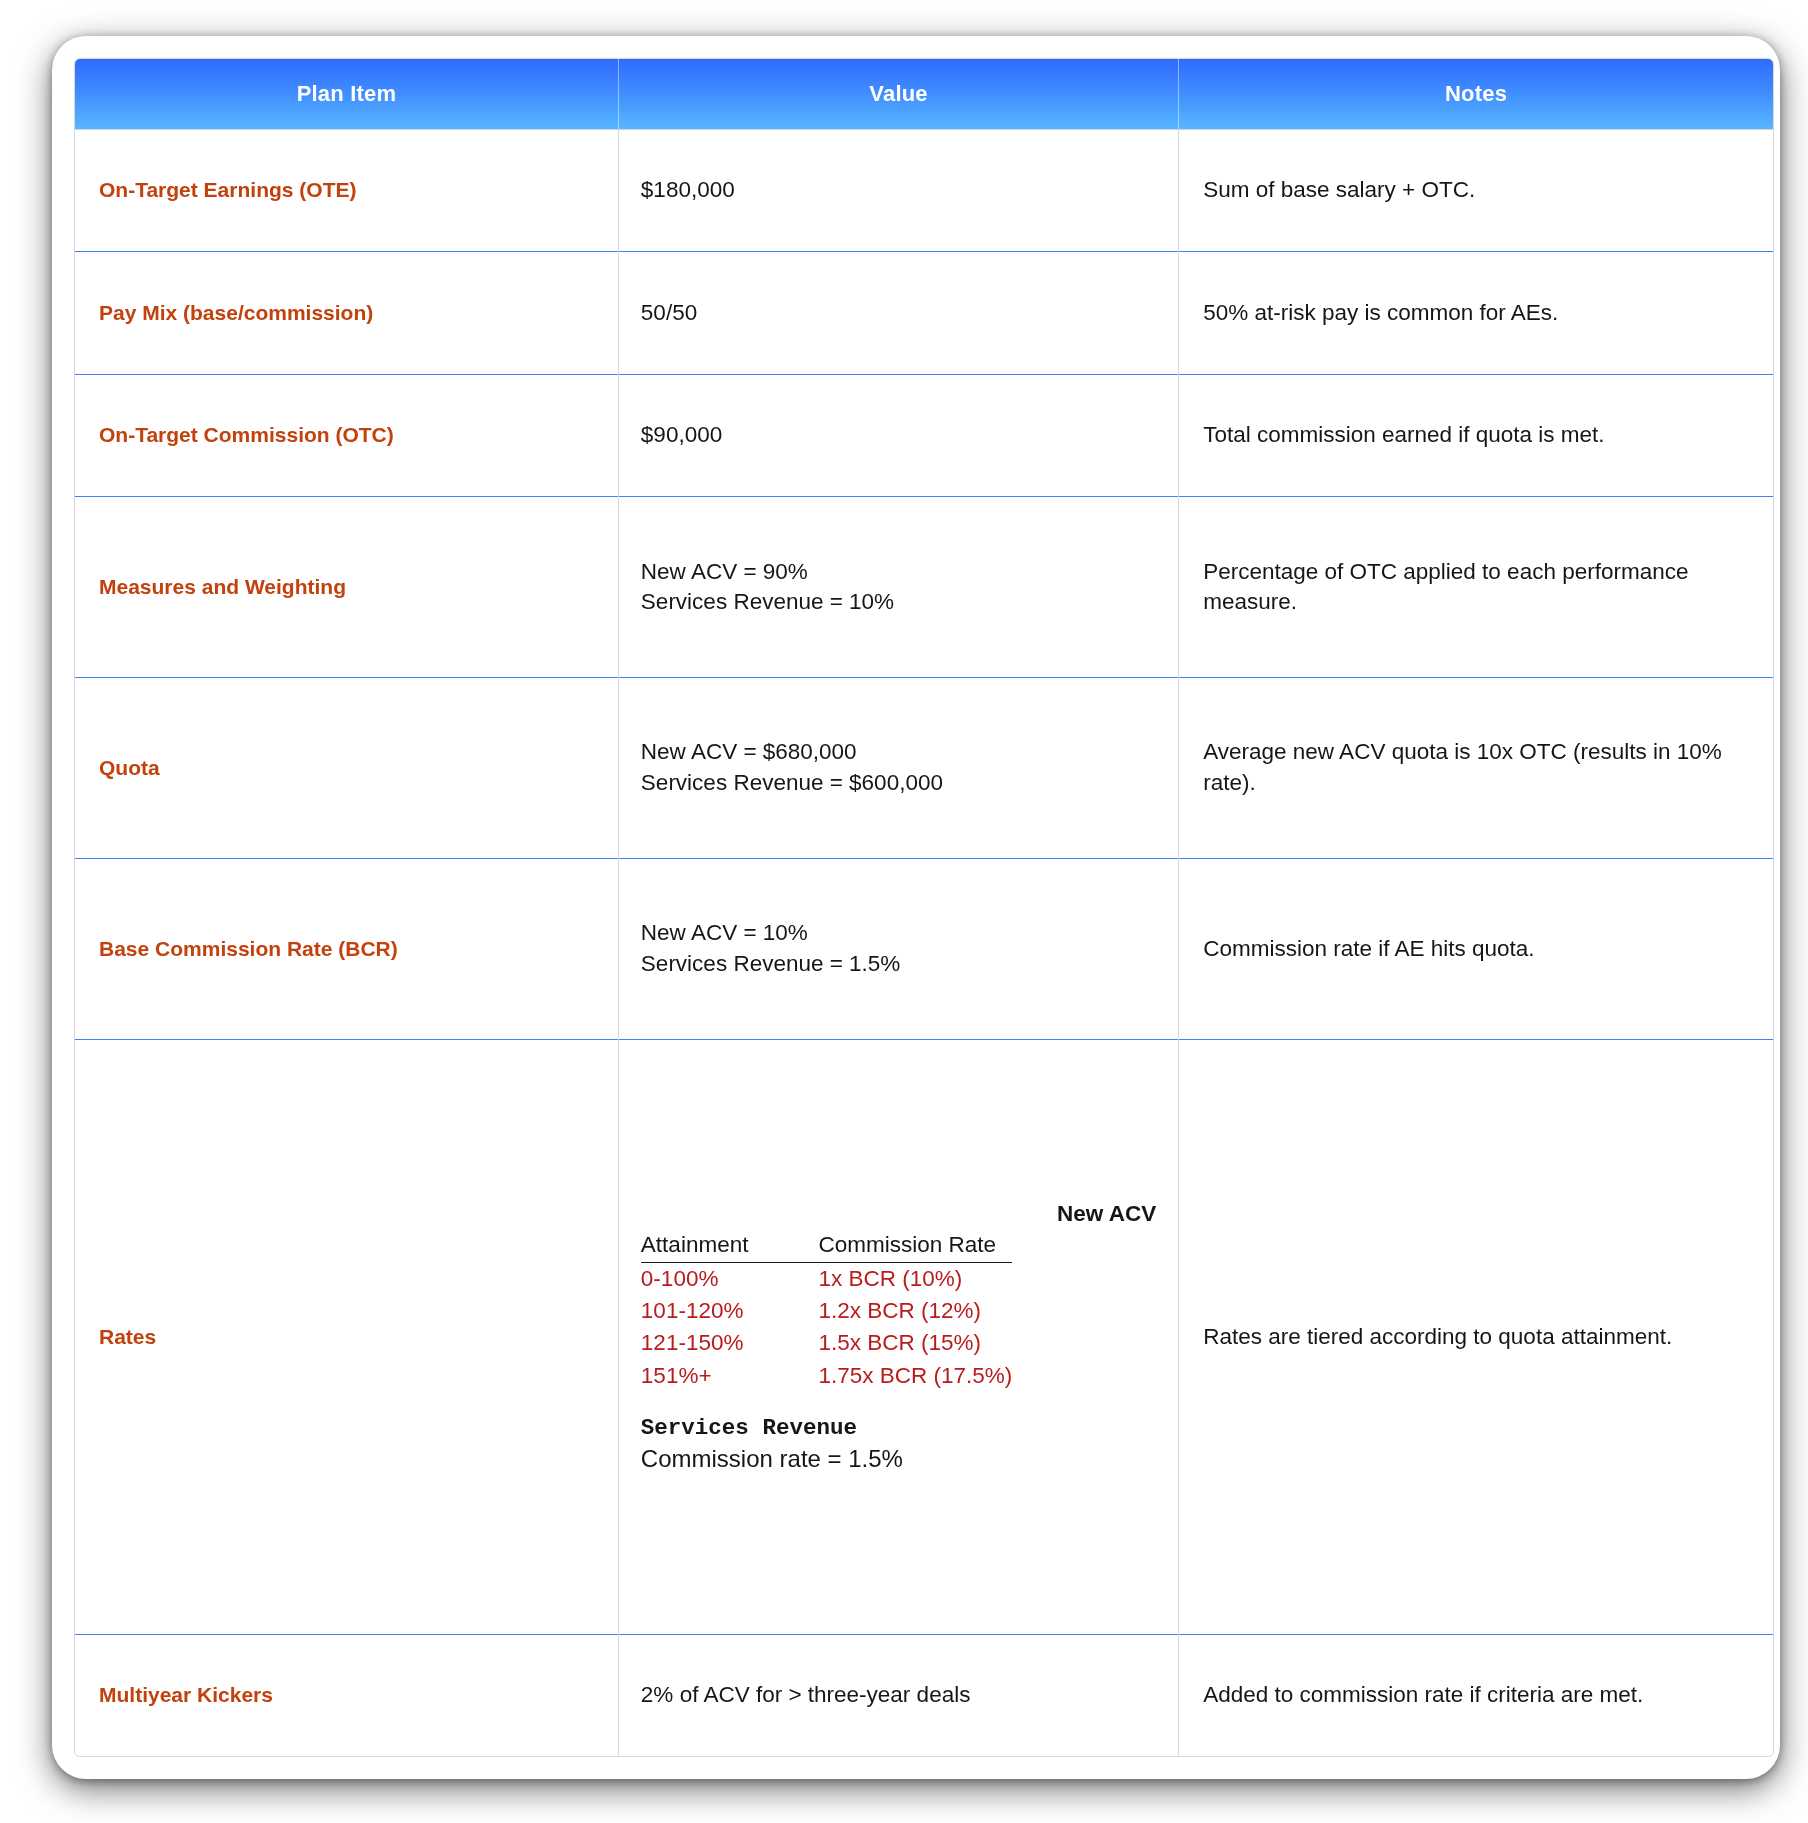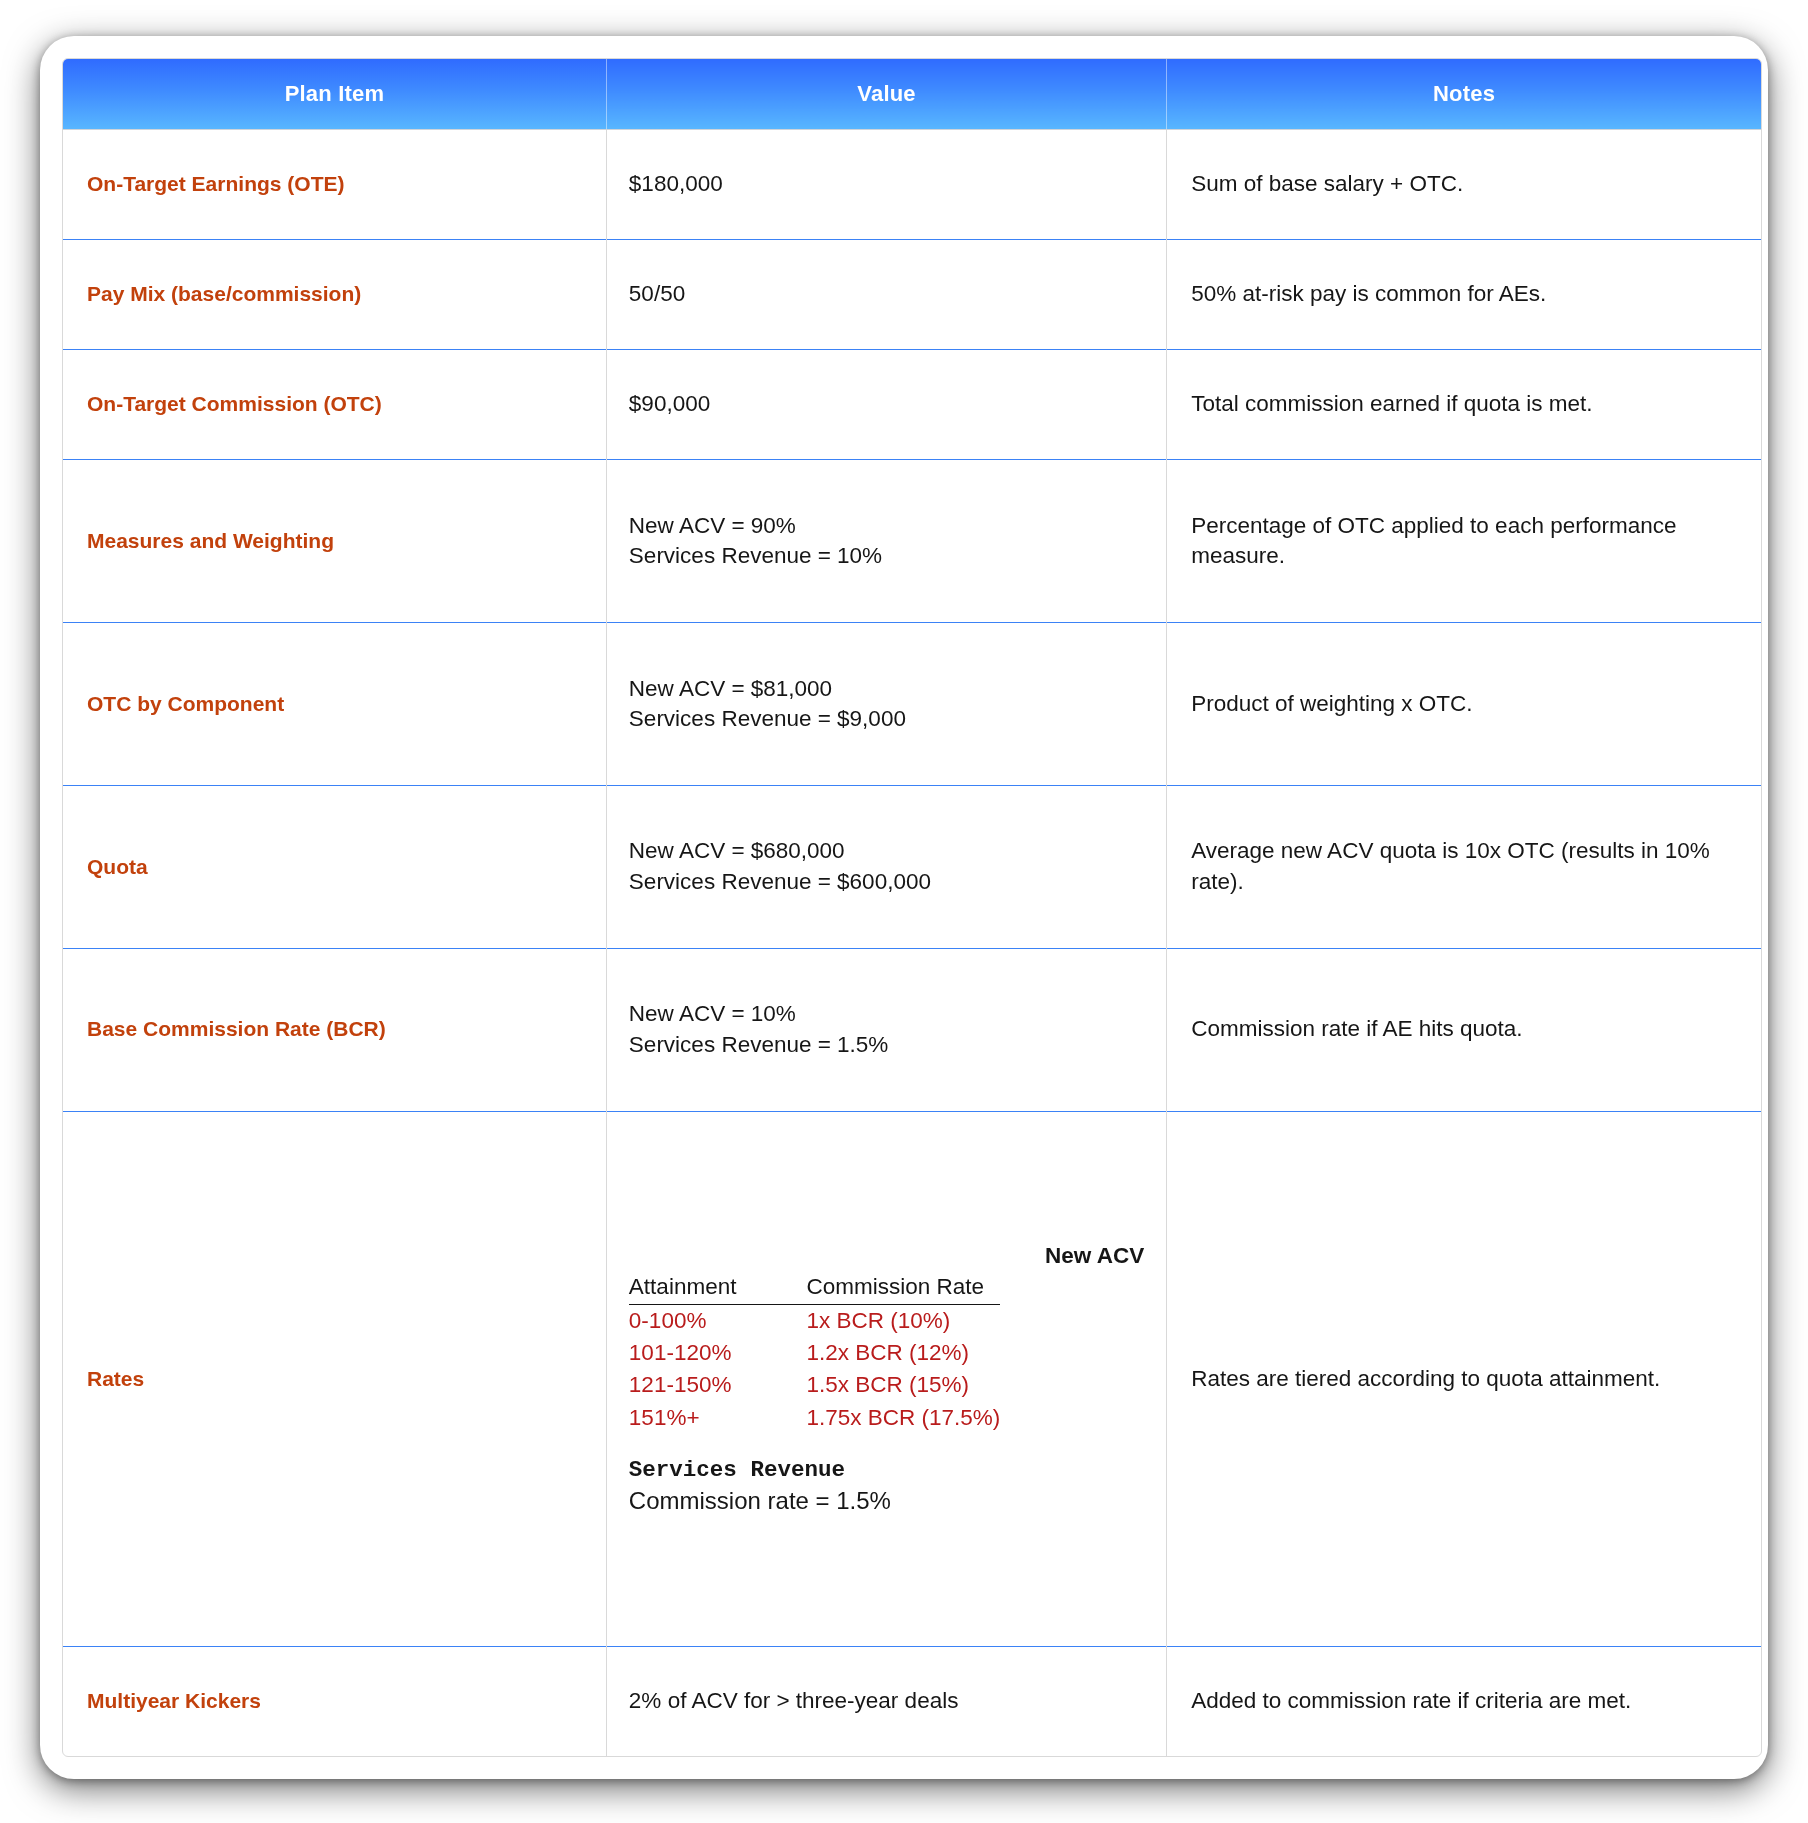--- a/index.html
+++ b/index.html
@@ -24,20 +24,21 @@
   }
   .card {
     position: relative;
     width: 100%;
     height: 100%;
     box-sizing: border-box;
     background: #ffffff;
     border-radius: 34px;
     box-shadow: 0 10px 34px rgba(0,0,0,0.55), 0 2px 10px rgba(0,0,0,0.35);
     padding: 22px 6px 22px 22px;
+    margin-left: 12px;
   }
   .table-wrap {
     width: 100%;
     height: 100%;
     box-sizing: border-box;
     border: 1px solid #d9d9d9;
     border-radius: 6px;
     overflow: hidden;
   }
   table.plan {
@@ -164,30 +165,20 @@
             <td class="item">Measures and Weighting</td>
             <td class="value">
               <span class="lines">
                 <span>New ACV = 90%</span>
                 <span>Services Revenue = 10%</span>
               </span>
             </td>
             <td class="notes">Percentage of OTC applied to each performance measure.</td>
           </tr>
 
-          <tr>
-            <td class="item">OTC by Component</td>
-            <td class="value">
-              <span class="lines">
-                <span>New ACV = $81,000</span>
-                <span>Services Revenue = $9,000</span>
-              </span>
-            </td>
-            <td class="notes">Product of weighting x OTC.</td>
-          </tr>
 
           <tr>
             <td class="item">Quota</td>
             <td class="value">
               <span class="lines">
                 <span>New ACV = $680,000</span>
                 <span>Services Revenue = $600,000</span>
               </span>
             </td>
             <td class="notes">Average new ACV quota is 10x OTC (results in 10% rate).</td>

